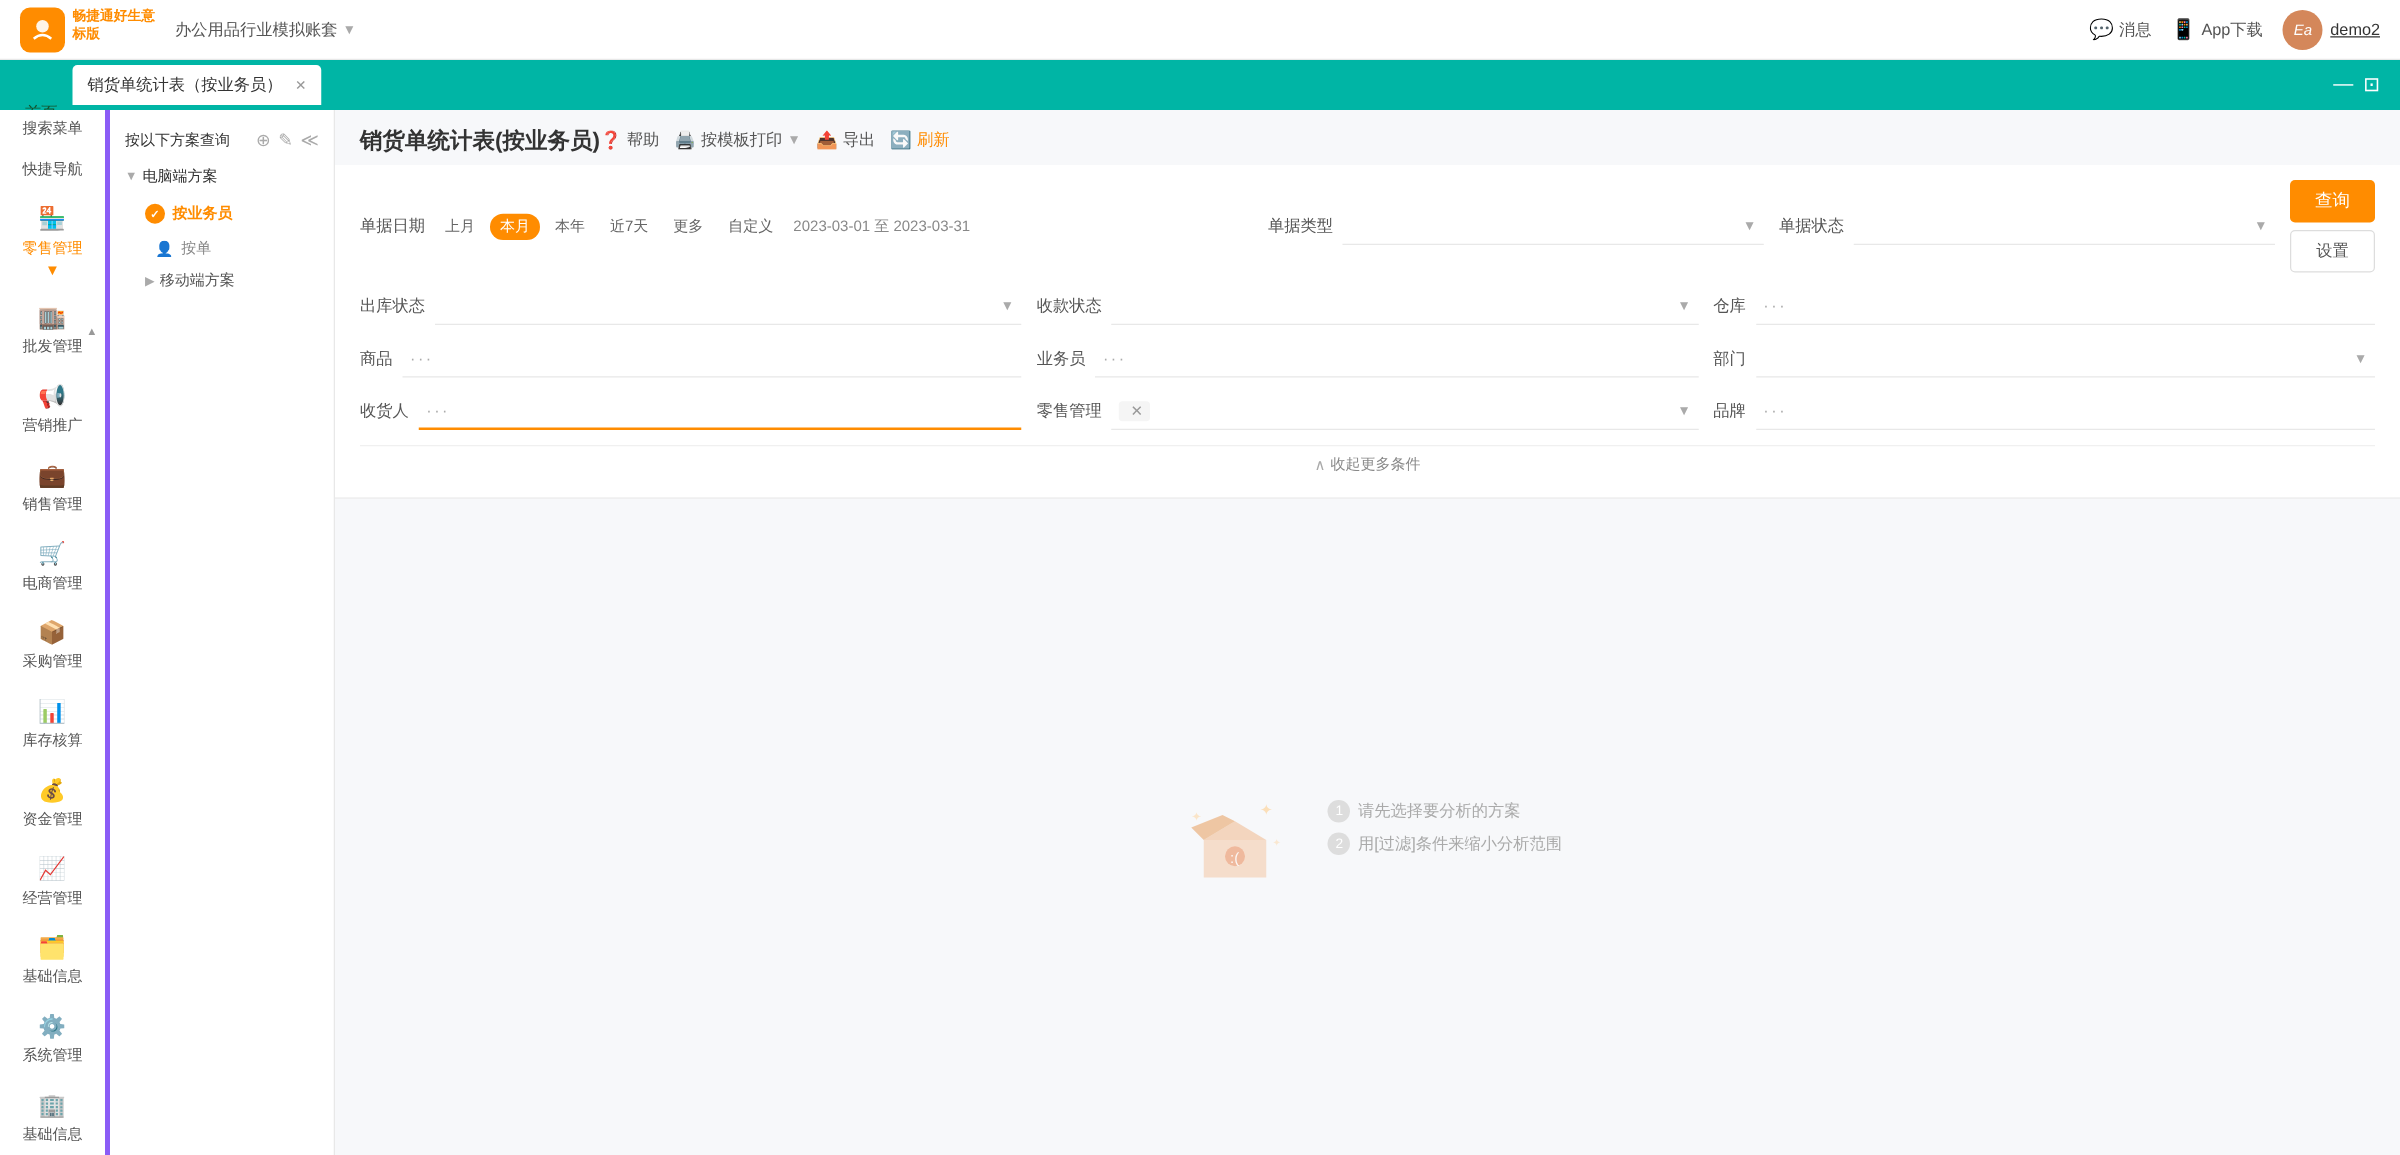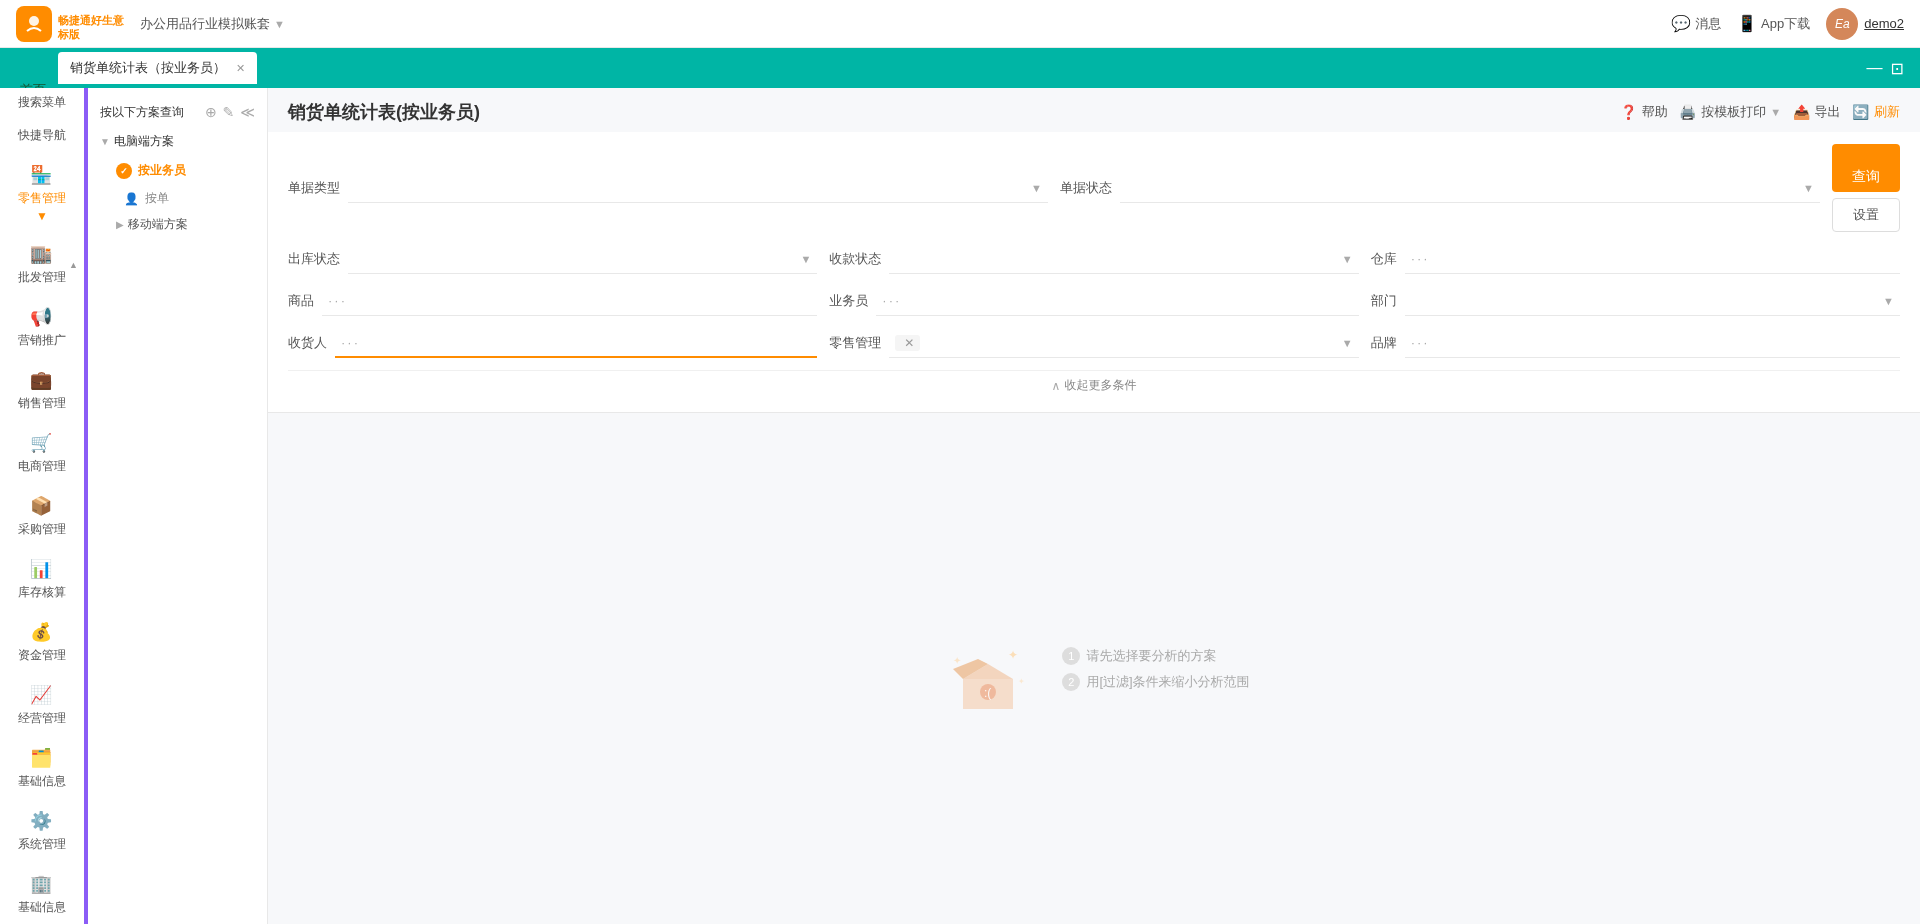--- a/index.html
+++ b/index.html
@@ -10,21 +10,21 @@
       background: #fff;
       height: 48px;
       display: flex;
       align-items: center;
       padding: 0 16px;
       border-bottom: 1px solid #e8e8e8;
       justify-content: space-between;
       flex-shrink: 0;
     }
     .top-bar-left { display: flex; align-items: center; gap: 8px; }
-    .logo-area { display: flex; align-items: flex-end; gap: 6px; }
+    .logo-area { display: flex; align-items: flex-start; gap: 6px; }
     .logo-icon {
       width: 36px; height: 36px; background: #ff8c00;
       border-radius: 8px; display: flex; align-items: center; justify-content: center;
       color: white; font-weight: bold; font-size: 14px;
     }
     .logo-text { font-size: 11px; color: #ff8c00; line-height: 1.3; font-weight: bold; }
     .workspace-selector { display: flex; align-items: center; gap: 4px; color: #555; font-size: 13px; padding: 4px 8px; cursor: pointer; }
     .top-bar-right { display: flex; align-items: center; gap: 16px; }
     .top-btn { display: flex; align-items: center; gap: 4px; color: #555; cursor: pointer; font-size: 13px; }
     .avatar { width: 32px; height: 32px; border-radius: 50%; background: #d4875a; display: flex; align-items: center; justify-content: center; color: white; font-size: 12px; overflow: hidden; font-style: italic; }
@@ -170,21 +170,20 @@
       flex: 1;
       display: flex;
       flex-direction: column;
       overflow: hidden;
     }
 
     .page-header {
       padding: 12px 20px 8px;
       display: flex;
       align-items: center;
-      justify-content: space-between;
       background: #f7f8fa;
     }
     .page-title { font-size: 18px; font-weight: bold; color: #333; }
     .header-actions { display: flex; align-items: center; gap: 12px; }
     .header-btn { display: flex; align-items: center; gap: 4px; font-size: 13px; color: #555; cursor: pointer; }
     .header-btn.orange { color: #ff8c00; }
 
     
     .filter-form {
       background: #fff;
@@ -266,21 +265,21 @@
     .tip-num {
       width: 18px; height: 18px; border-radius: 50%;
       background: #ddd; color: #fff; font-size: 11px;
       display: flex; align-items: center; justify-content: center; flex-shrink: 0;
     }
 
     .query-btn {
       background: #ff8c00;
       color: white;
       border: none;
-      padding: 24px 20px;
+      padding: 8px 20px;
       border-radius: 4px;
       font-size: 14px;
       cursor: pointer;
       height: 34px;
     }
     .setting-btn {
       border: 1px solid #ddd;
       color: #555;
       background: white;
       padding: 6px 16px;
@@ -470,20 +469,32 @@
           <div class="header-btn orange">
             <span style="font-size:14px;">🔄</span>
             <span>刷新</span>
           </div>
         </div>
       </div>
 
       <div class="filter-form">
 
         <div class="filter-row">
+          <div class="filter-field" style="flex:1.8;">
+            <span class="field-label">单据日期</span>
+            <div class="date-tabs">
+              <span class="date-tab">上月</span>
+              <span class="date-tab active">本月</span>
+              <span class="date-tab">本年</span>
+              <span class="date-tab">近7天</span>
+              <span class="date-tab">更多</span>
+              <span class="date-tab">自定义</span>
+            </div>
+            <span class="date-range-text">2023-03-01 至 2023-03-31</span>
+          </div>
           <div class="filter-field">
             <span class="field-label">单据类型</span>
             <div class="field-control with-dropdown">
               <span></span>
               <span class="chevron">▼</span>
             </div>
           </div>
           <div class="filter-field">
             <span class="field-label">单据状态</span>
             <div class="field-control with-dropdown">

